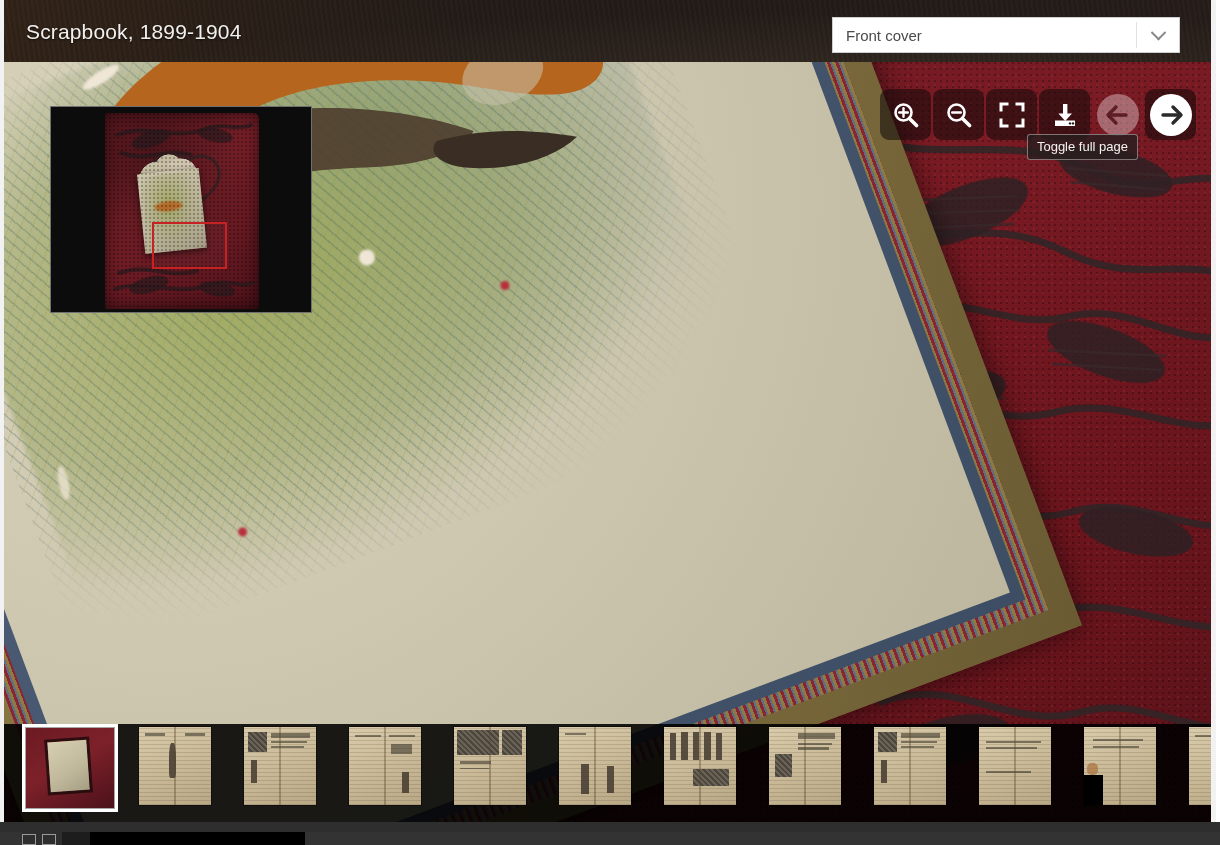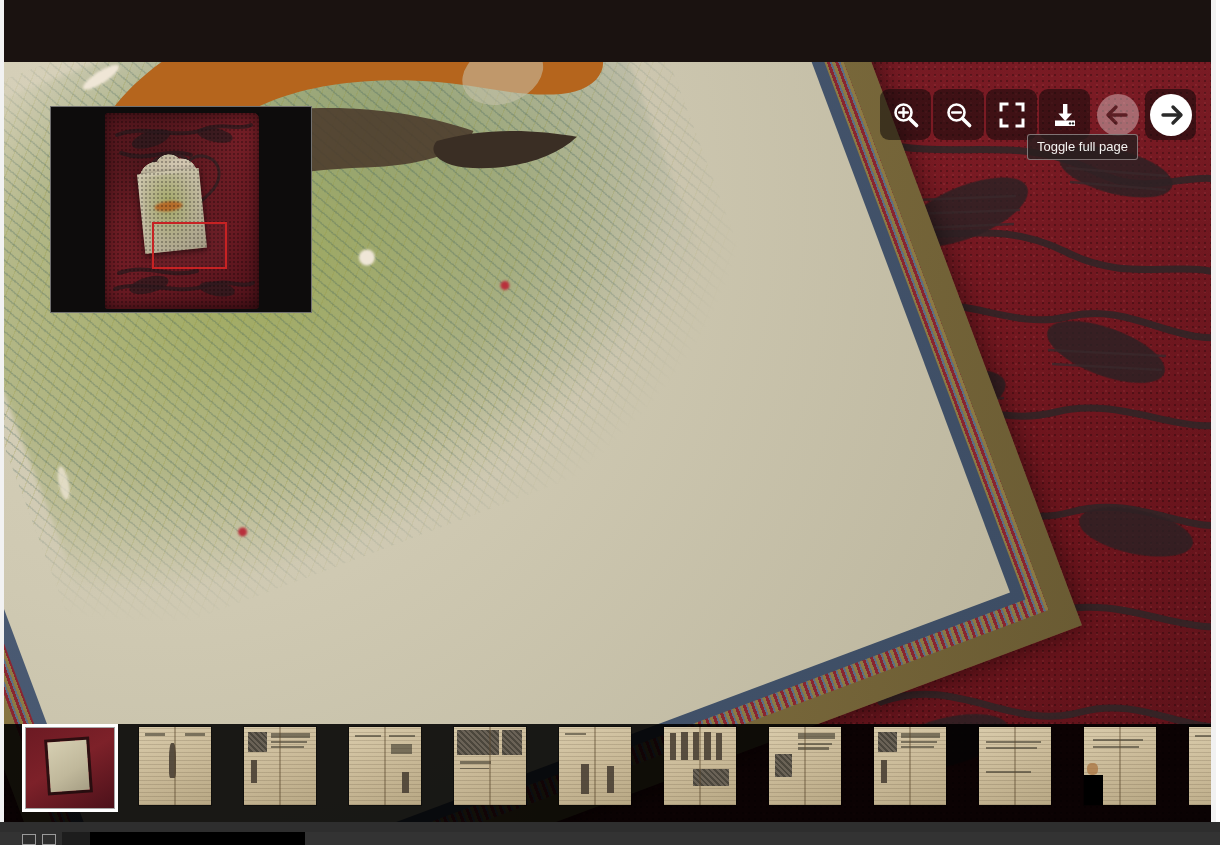--- a/index.html
+++ b/index.html
@@ -716,20 +716,31 @@
             </div>
             <div class="thumb" title="Page 11">
               <div class="thumb-img t-page">
                 <div class="tp-block" style="left:8%;top:10%;width:36%;height:2.5%;"></div>
               </div>
             </div>
           </div>
       </div>
     </div>
 
+    <div class="header">
+      <div class="title">Scrapbook, 1899-1904</div>
+
+      <div class="page-select">
+        <div class="page-select-value">Front cover</div>
+        <div class="page-select-divider"></div>
+        <div class="page-select-arrow">
+          <span class="chev"></span>
+        </div>
+      </div>
+    </div>
 
     <div class="white-edge"></div>
   </div>
   <div class="white-edge-left"></div>
 
   <div class="taskbar">
     <div class="tb-seg tb-mid" style="width:22px;"></div>
     <div class="tb-ico"></div>
     <div class="tb-ico"></div>
     <div class="tb-seg tb-dark" style="width:28px;"></div>

